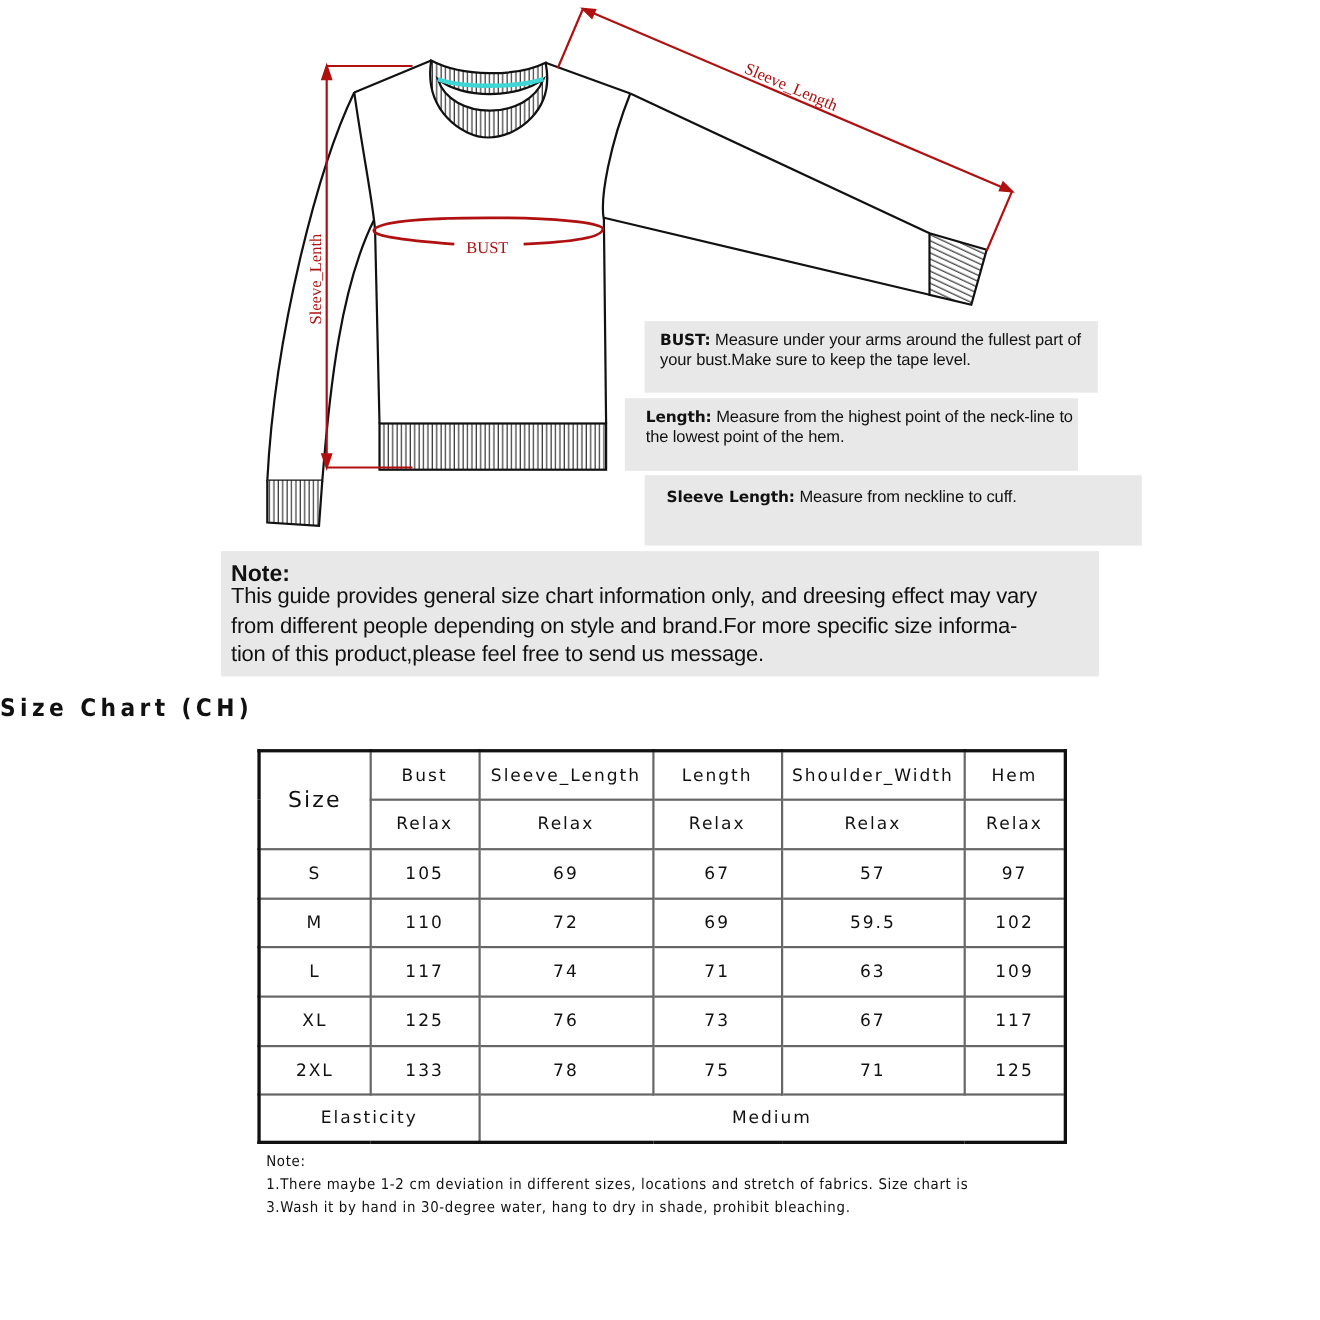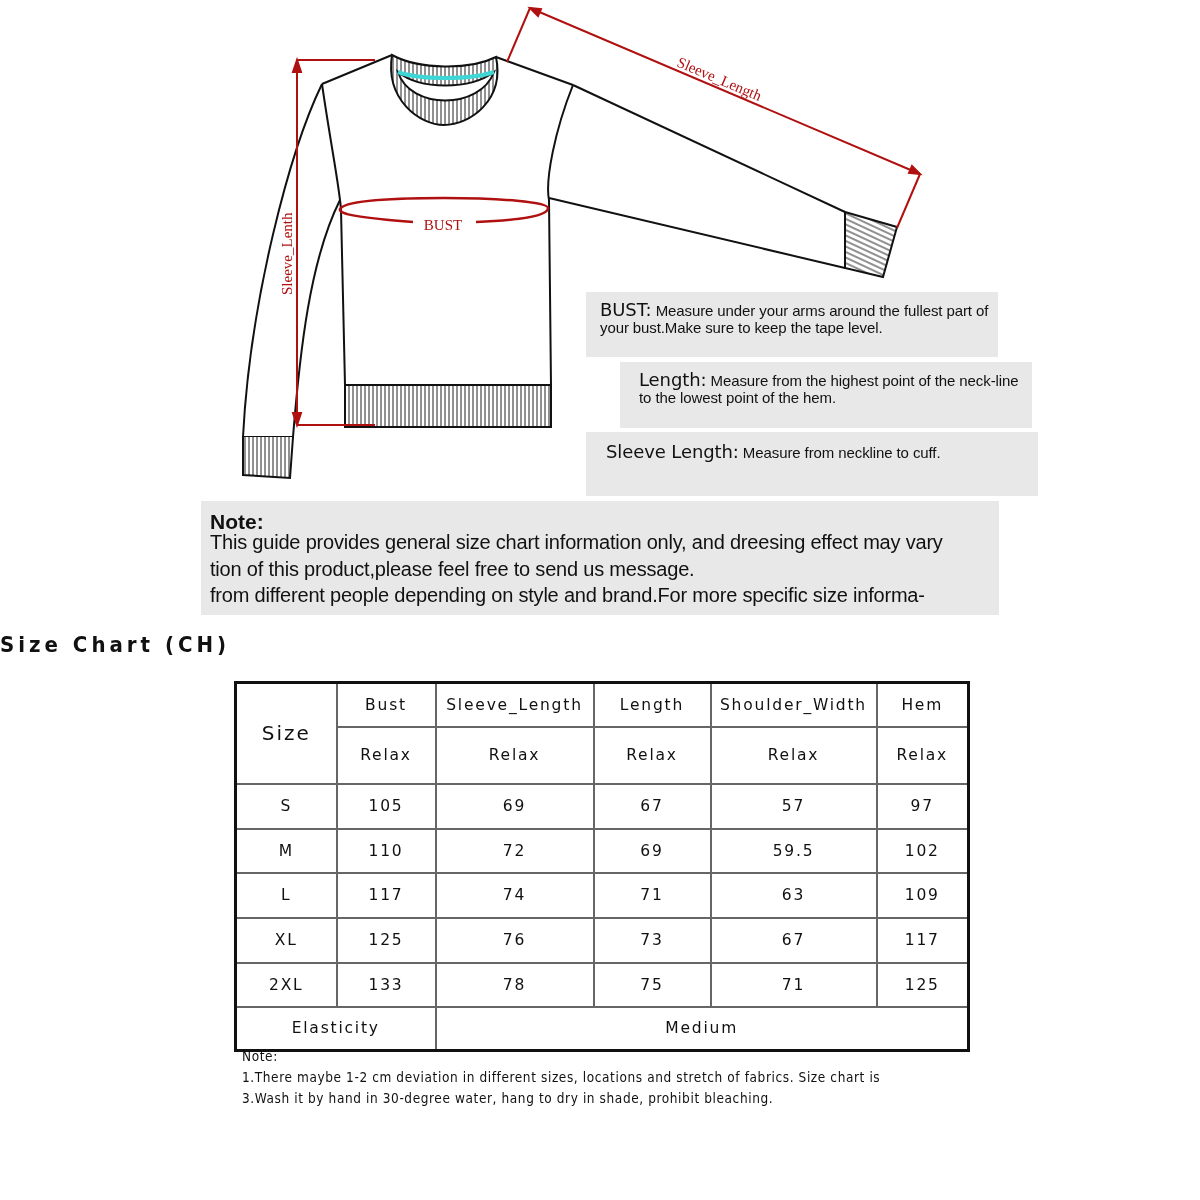--- a/index.html
+++ b/index.html
@@ -3,21 +3,21 @@
 <meta charset="utf-8">
 <style>
   html, body { margin: 0; padding: 0; background: #ffffff; }
   body { width: 1200px; height: 1200px; position: relative; overflow: hidden;
          font-family: "Liberation Sans", "DejaVu Sans", sans-serif; color: #111; }
   svg.drawing { position: absolute; left: 0; top: 0; }
   .red-label { font-family: "Liberation Serif", "DejaVu Serif", serif; fill: #b01010; font-size: 15px; }
 
   .panel { position: absolute; background: #e8e8e8; box-sizing: border-box; }
   .panel .txt { font-size: 15px; line-height: 17px; color: #111; letter-spacing: -0.1px; }
-  .panel b { font-family: "DejaVu Sans", sans-serif; font-weight: normal; font-size: 18px; }
+  .panel b { font-family: "DejaVu Sans", sans-serif; font-weight: bold; font-size: 14px; }
 
   .note-panel { position: absolute; left: 201px; top: 501px; width: 798px; height: 114px; background: #e8e8e8; }
   .note-title { position: absolute; left: 9px; top: 9px; font-weight: bold; font-size: 21px; font-family: "Liberation Sans", sans-serif; }
   .note-body { position: absolute; left: 9px; top: 28px; width: 780px; font-size: 20px; line-height: 26.5px;
                font-family: "Liberation Sans Narrow", "Liberation Sans", sans-serif; letter-spacing: -0.2px; }
 
   .chart-title { position: absolute; left: 0; width: 1200px; top: 632px; 
                  font-family: "DejaVu Sans Condensed", "DejaVu Sans", sans-serif; font-weight: bold;
                  font-size: 22px; letter-spacing: 4px; color: #111; }
 
@@ -92,39 +92,39 @@
   </g>
   <text class="red-label" transform="translate(676,66) rotate(23)">Sleeve_Length</text>
 </svg>
 
 <div class="panel" style="left:586px; top:292px; width:412px; height:65px; padding:9px 0 0 14px;">
   <div class="txt">
     <b>BUST:</b>
     <span>Measure under your arms around the fullest part of your bust.Make sure to keep the tape level.</span>
   </div>
 </div>
-<div class="panel" style="left:620px; top:362px; width:412px; height:66px; padding:9px 0 0 19px;">
+<div class="panel" style="left:568px; top:362px; width:412px; height:66px; padding:9px 0 0 19px;">
   <div class="txt">
     <b>Length:</b>
     <span>Measure from the highest point of the neck-line to the lowest point of the hem.</span>
   </div>
 </div>
 <div class="panel" style="left:586px; top:432px; width:452px; height:64px; padding:11px 0 0 20px;">
   <div class="txt">
     <b>Sleeve Length:</b>
     <span>Measure from neckline to cuff.</span>
   </div>
 </div>
 
 <div class="note-panel">
   <div class="note-title">Note:</div>
   <div class="note-body">
     <div>This guide provides general size chart information only, and dreesing effect may vary</div>
+    <div>from different people depending on style and brand.For more specific size informa-</div>
     <div>tion of this product,please feel free to send us message.</div>
-    <div>from different people depending on style and brand.For more specific size informa-</div>
   </div>
 </div>
 
 <div class="chart-title">Size Chart (CH)</div>
 
 <table class="size">
   <colgroup>
     <col style="width:101px">
       <col style="width:99px">
       <col style="width:158px">
@@ -134,21 +134,21 @@
   </colgroup>
   <tbody>
       <tr style="height:44px">
     <td rowspan="2" class="size-head">Size</td>
     <td>Bust</td>
     <td>Sleeve_Length</td>
     <td>Length</td>
     <td>Shoulder_Width</td>
     <td>Hem</td>
   </tr>
-  <tr style="height:57px">
+  <tr style="height:45px">
     <td>Relax</td>
     <td>Relax</td>
     <td>Relax</td>
     <td>Relax</td>
     <td>Relax</td>
   </tr>
   <tr style="height:45px">
     <td>S</td>
     <td>105</td>
     <td>69</td>

